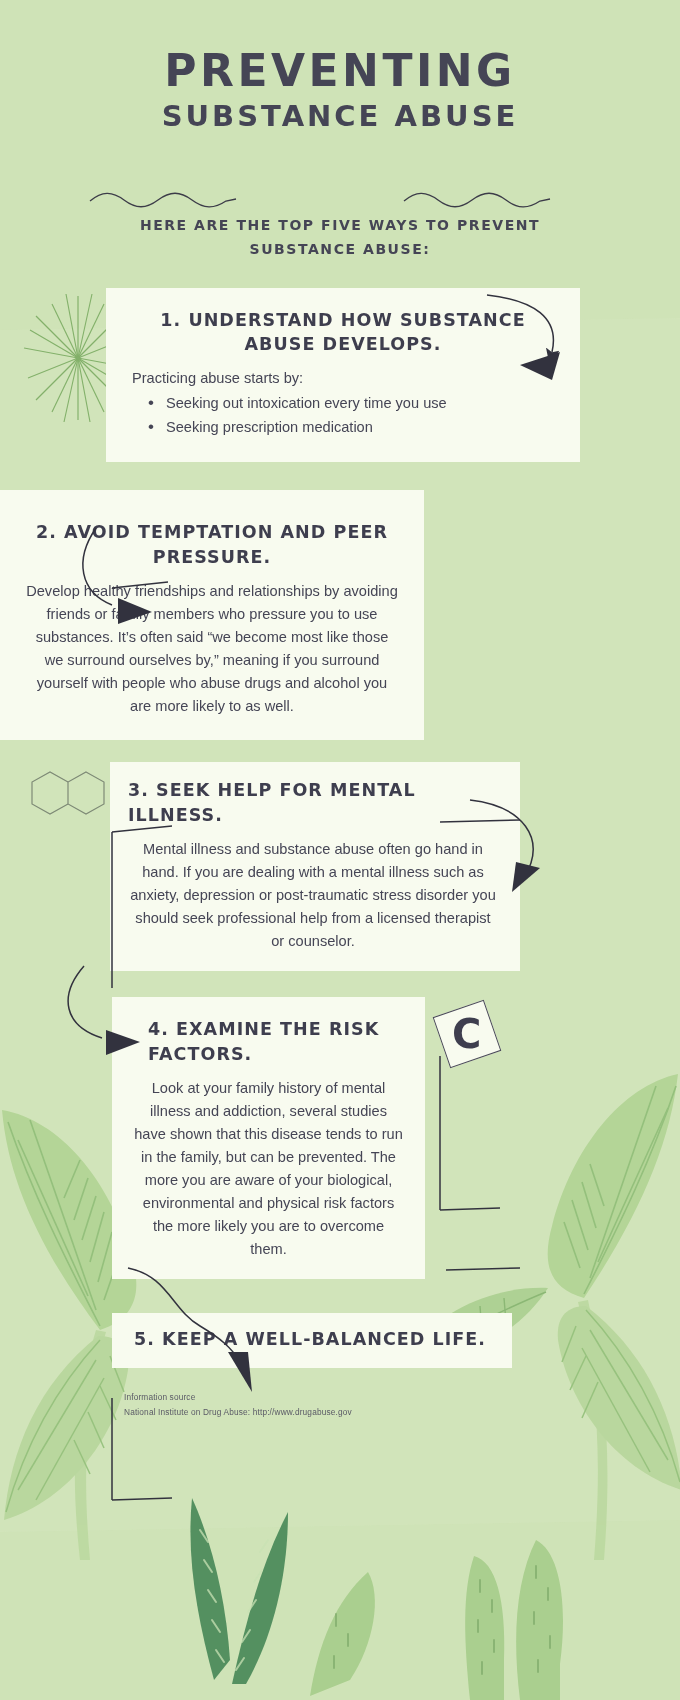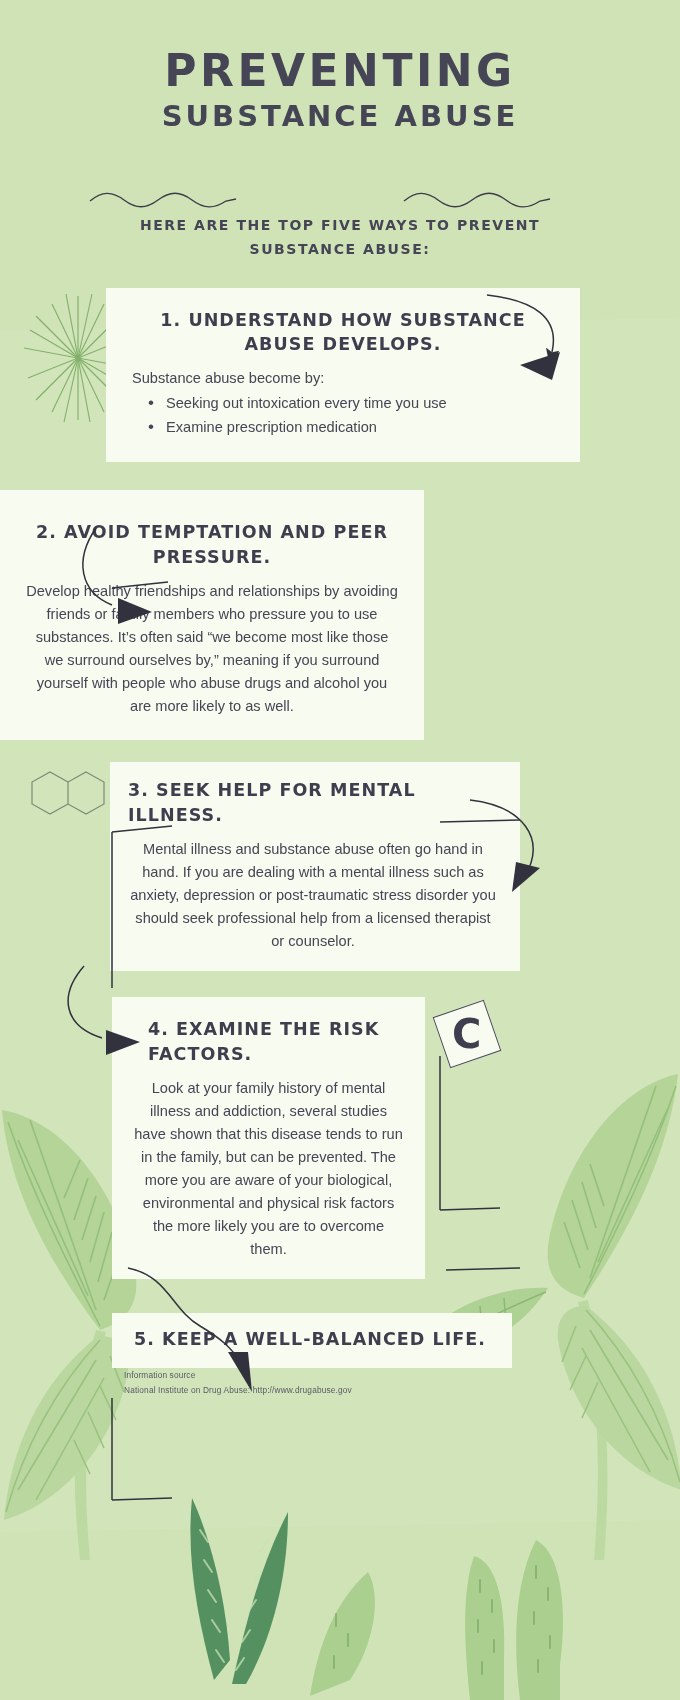--- a/index.html
+++ b/index.html
@@ -131,20 +131,21 @@
   #card4 { width: 313px; margin-left: 112px; margin-top: 26px; padding: 20px 22px 18px 22px; }
   #card5 { width: 400px; margin-left: 112px; margin-top: 34px; padding: 14px 18px 16px 14px; }
 
   #card3 .card-heading { text-align: left; }
   #card4 .card-heading { text-align: left; padding-left: 14px; }
   #card5 .card-heading { text-align: center; }
 
   
   .source {
     margin-left: 124px;
+    margin-top: 22px;
     color: #5a5a66;
     font-size: 8.3px;
     line-height: 1.85;
     letter-spacing: 0.15px;
   }
 
   
   .deco-layer {
     position: absolute;
     inset: 0;
@@ -377,24 +378,24 @@
       </svg>
     </div>
 
     <div class="subtitle">Here are the top five ways to prevent substance abuse:</div>
 
     <div class="cards">
 
       <div class="card" id="card1">
         <div class="card-heading">1. Understand how substance abuse develops.</div>
         <div class="card-body left">
-          <div class="intro-line">Substance abuse become by:</div>
+          <div class="intro-line">Practicing abuse starts by:</div>
           <ul class="bullets">
             <li>Seeking out intoxication every time you use</li>
-            <li>Examine prescription medication</li>
+            <li>Seeking prescription medication</li>
           </ul>
         </div>
       </div>
 
       <div class="card" id="card2">
         <div class="card-heading">2. Avoid temptation and peer pressure.</div>
         <div class="card-body center">Develop healthy friendships and relationships by avoiding friends or family members who pressure you to use substances. It’s often said “we become most like those we surround ourselves by,” meaning if you surround yourself with people who abuse drugs and alcohol you are more likely to as well.</div>
       </div>
 
       <div class="card" id="card3">

